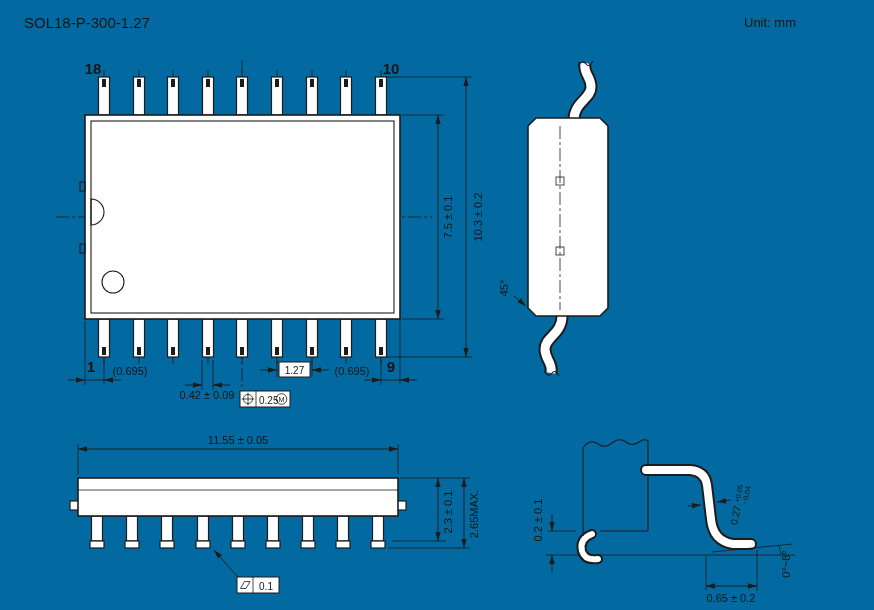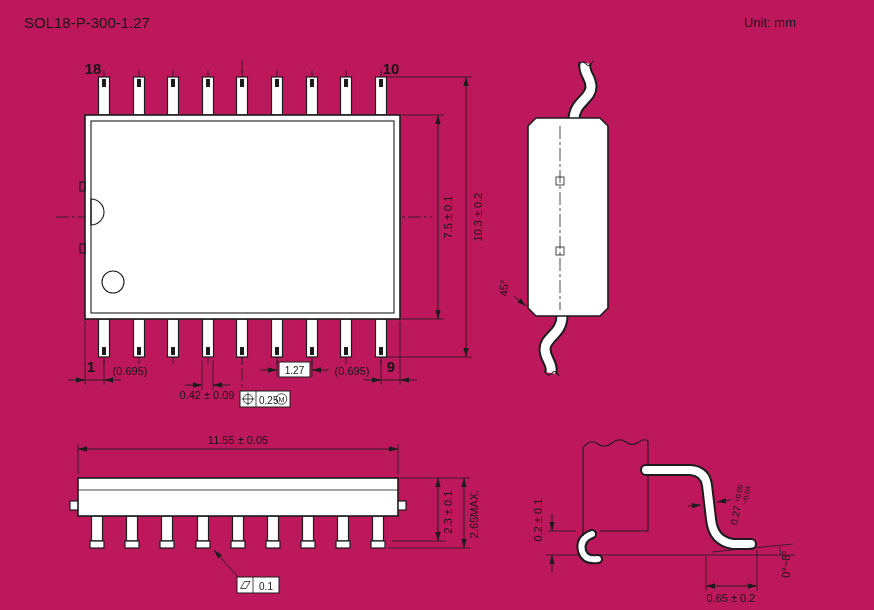--- a/index.html
+++ b/index.html
@@ -1,16 +1,16 @@
 <!DOCTYPE html>
 <html><head>
 <meta charset="utf-8">
 <style>
   html,body { margin:0; padding:0; background:#e8e8e8; }
-  .canvas { position:relative; width:874px; height:610px; background:#be185d; overflow:hidden; }
+  .canvas { position:relative; width:874px; height:610px; background:#0369a1; overflow:hidden; }
   svg { position:absolute; left:0; top:0; }
   svg text { font-family:"Liberation Sans","DejaVu Sans",sans-serif; fill:#161616; }
   .title { font-size:15px; }
   .unit  { font-size:13px; }
   .pinnum{ font-size:15px; font-weight:600; }
   .t11 { font-size:11px; }
   .t10 { font-size:10px; }
   .t7  { font-size:7.2px; }
   .body { fill:#ffffff; stroke:#1c1c1c; stroke-width:1.6; }
   .ln   { stroke:#1c1c1c; stroke-width:1.1; fill:none; }

